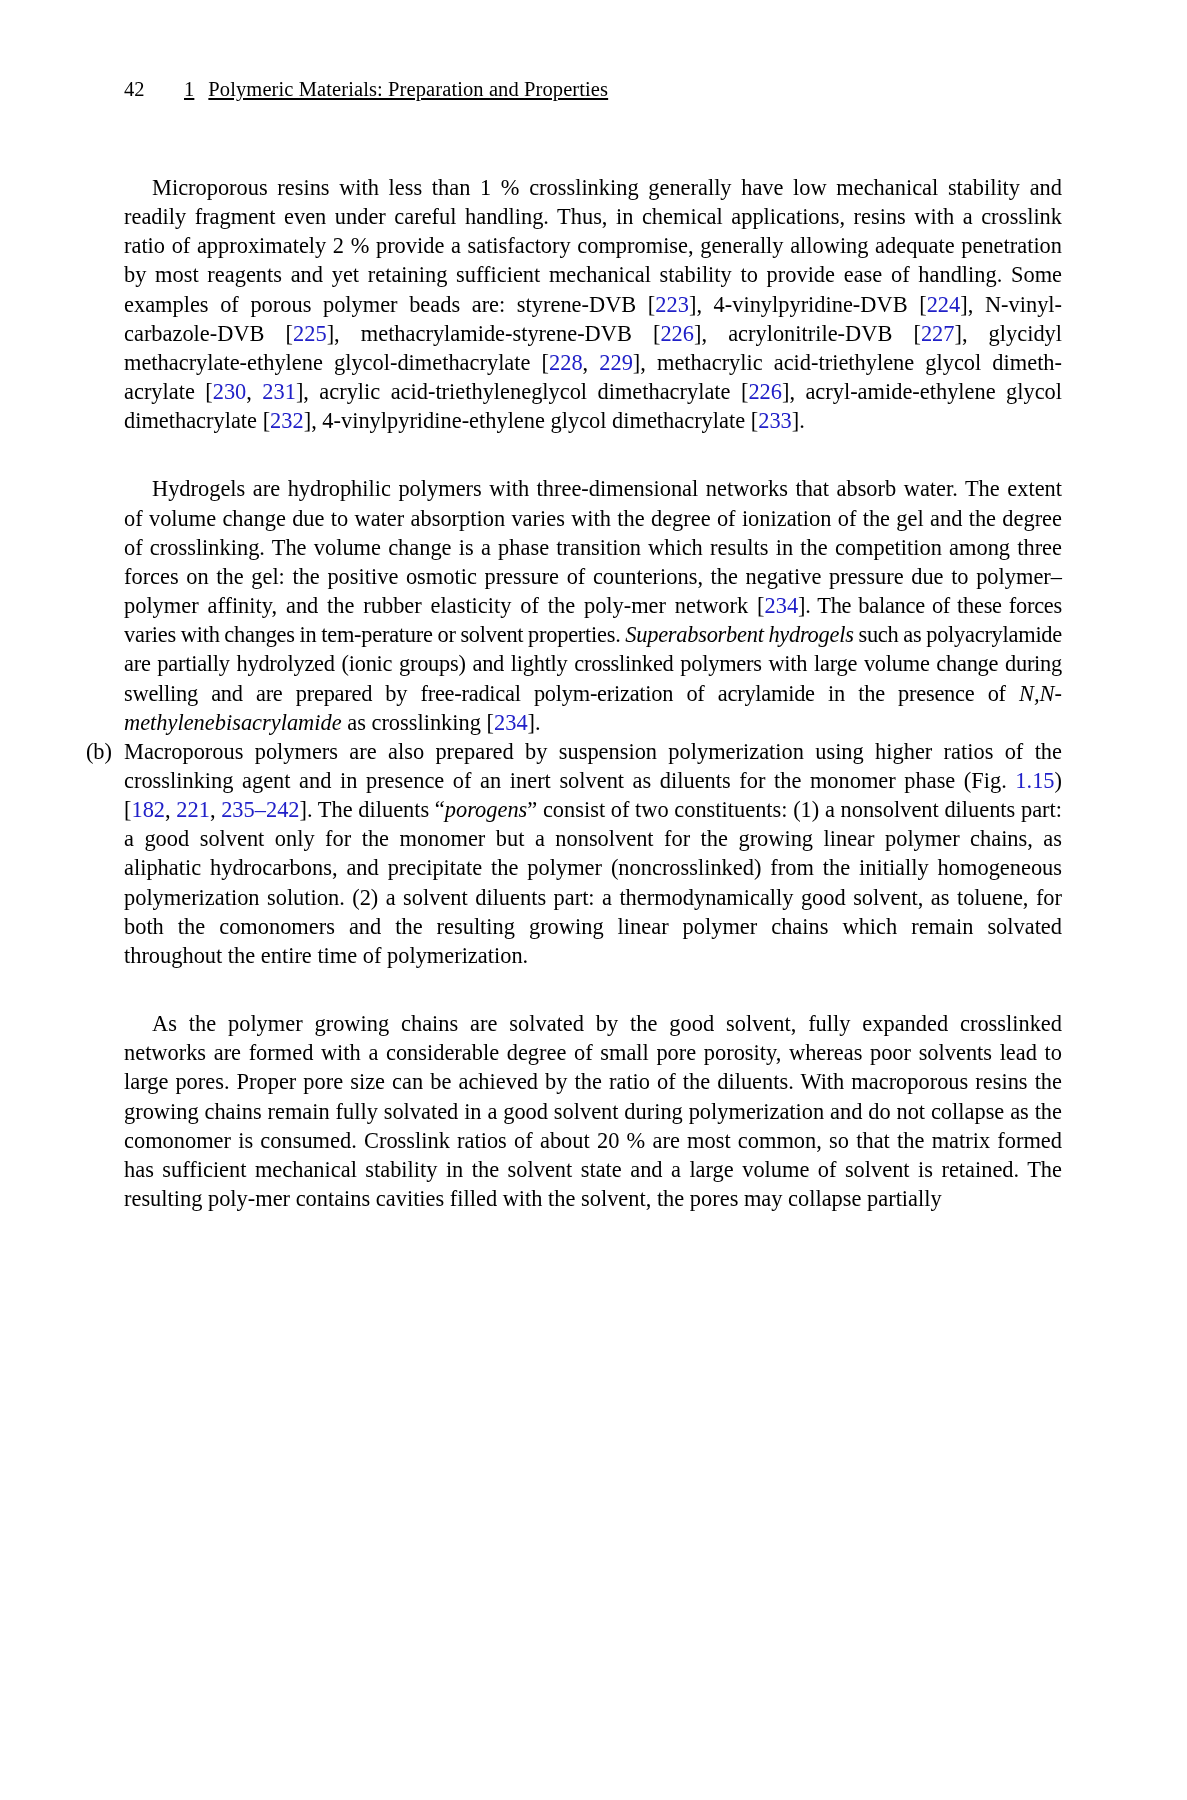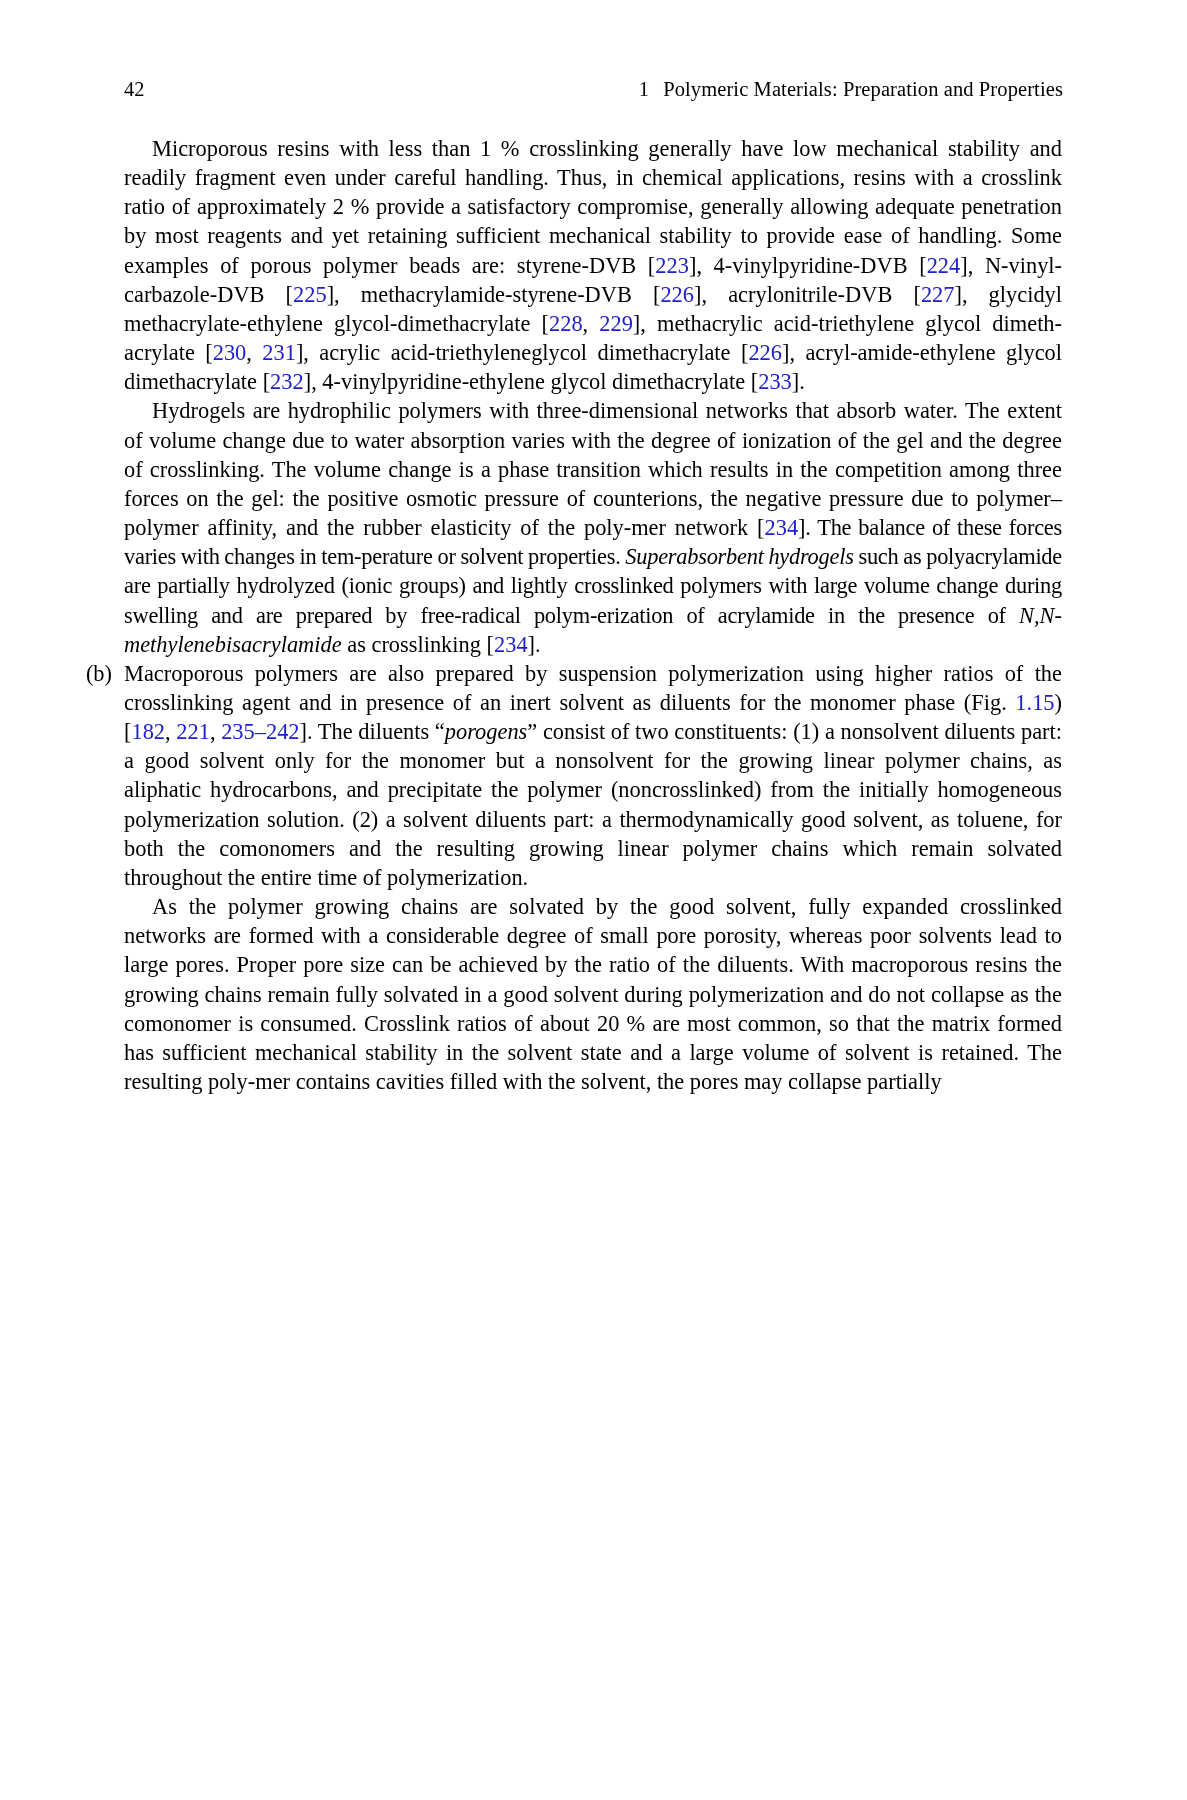--- a/index.html
+++ b/index.html
@@ -35,22 +35,22 @@
     font-size: 20.5px;
     letter-spacing: 0.1px;
   }
   .folio {
     width: 60px;
     flex: none;
     text-align: left;
   }
   .head-title {
     flex: 1;
-    text-align: right;
     white-space: nowrap;
+    text-decoration: underline;
   }
   .head-title .chapnum {
     margin-right: 14px;
   }
 
   
   .body-col {
     position: absolute;
     top: 134px;
     left: 124px;
@@ -61,20 +61,21 @@
     margin: 0;
     font-size: 22.4px;
     line-height: 29.15px;
     text-align: justify;
     text-justify: inter-word;
     -webkit-hyphens: none;
     hyphens: none;
   }
   p.tp.indent {
     text-indent: 28px;
+    margin-top: 39px;
   }
 
   
   .listitem {
     display: flex;
     align-items: flex-start;
   }
   .listitem .marker {
     flex: none;
     width: 50px;

